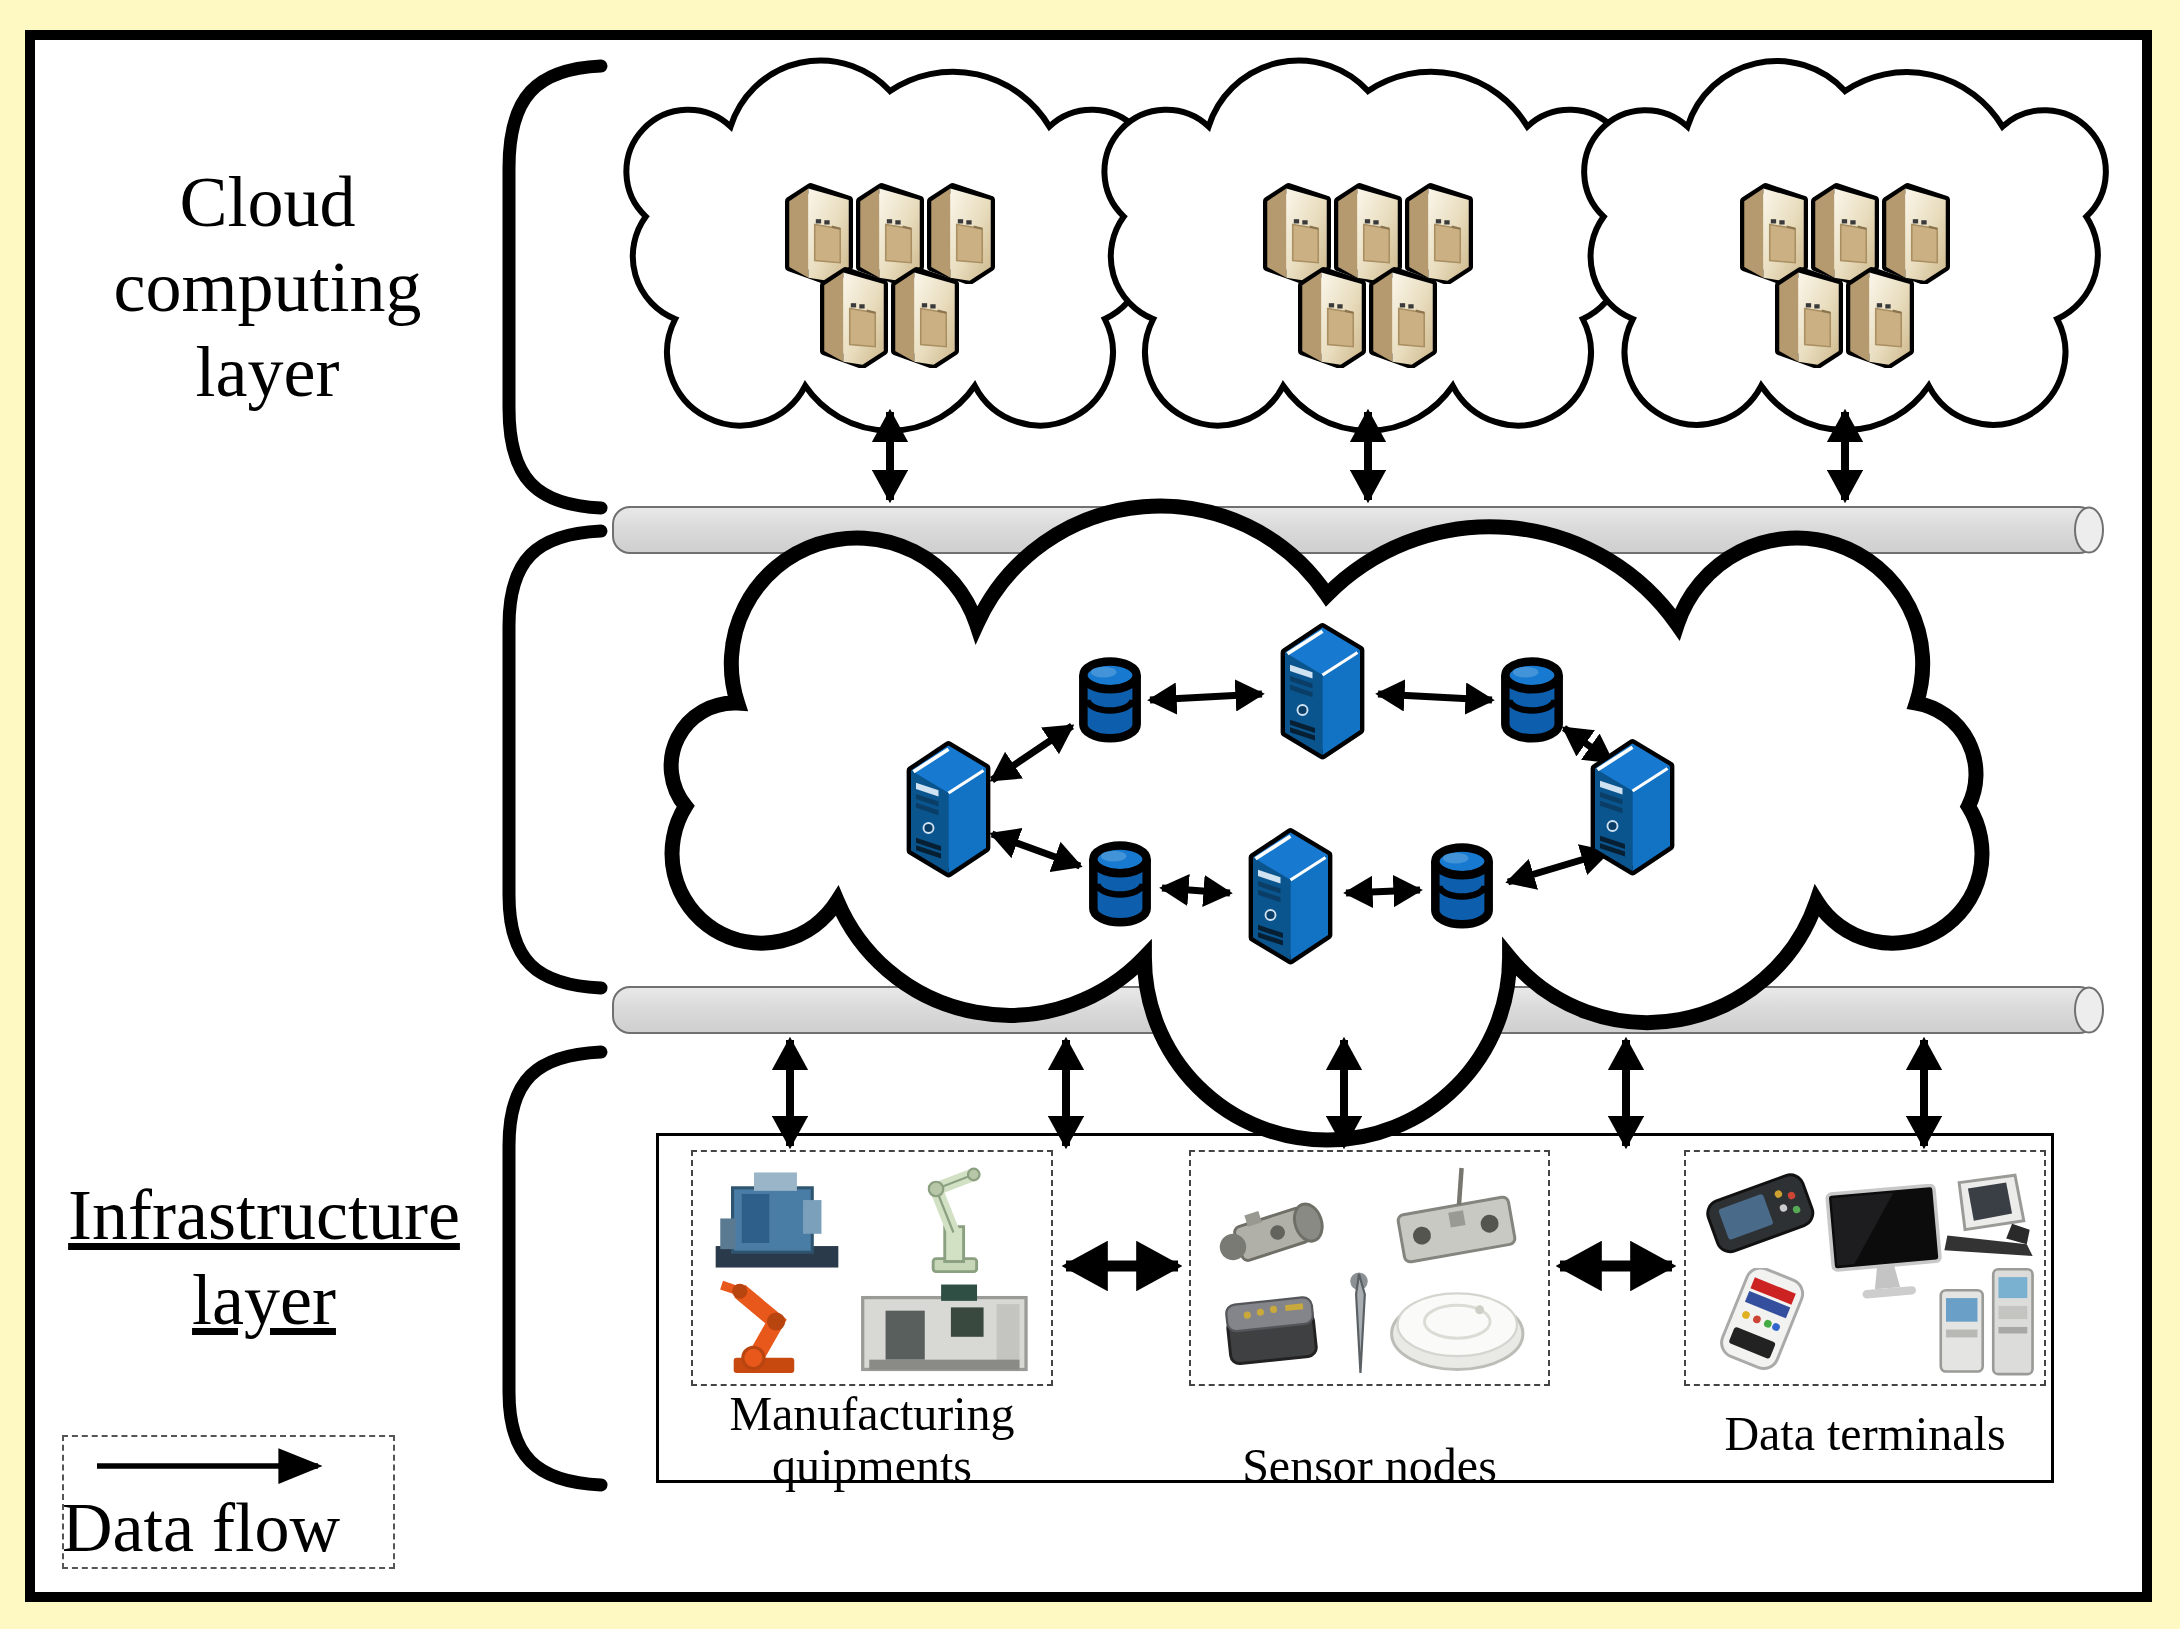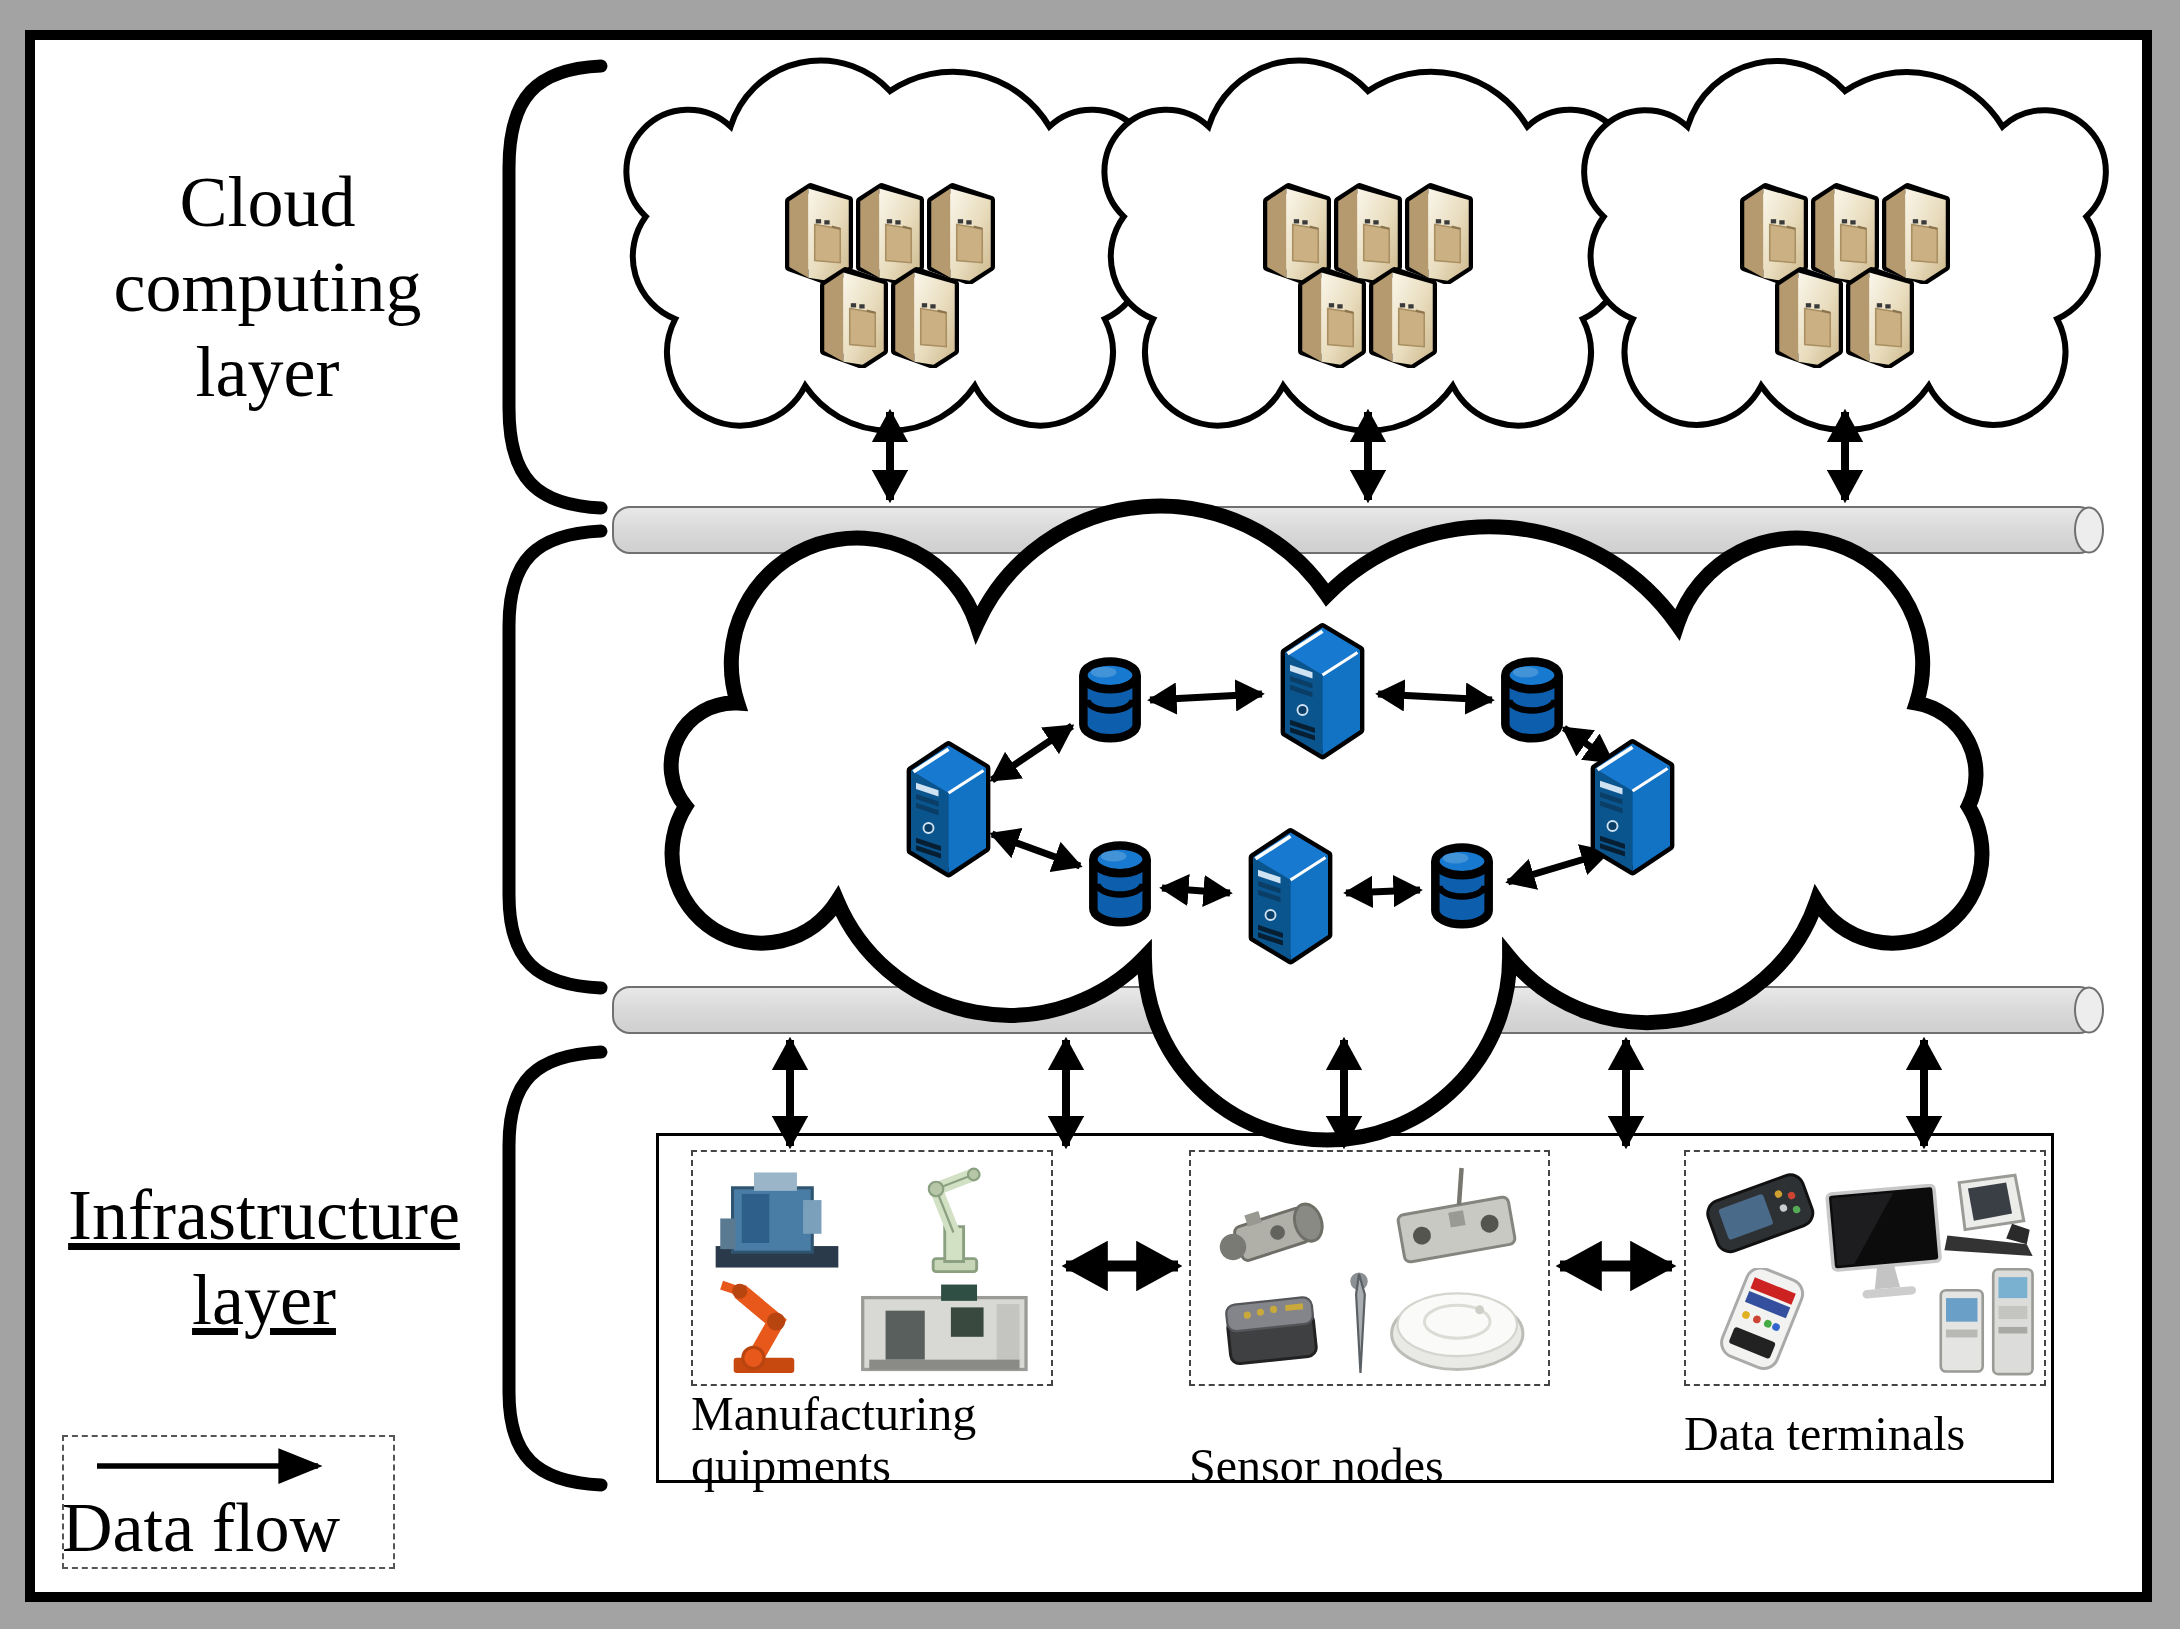--- a/index.html
+++ b/index.html
@@ -1,31 +1,31 @@
 <!DOCTYPE html>
 <html><head>
 <meta charset="utf-8">
 <style>
   html,body{margin:0;padding:0;background:#fff;}
-  .page{position:relative;width:2180px;height:1629px;background:#a3a3a3;overflow:hidden;
+  .page{position:relative;width:2180px;height:1629px;background:#fef9c3;overflow:hidden;
         font-family:"Liberation Serif", serif;color:#000;}
   .outer-border{position:absolute;left:25px;top:30px;width:2127px;height:1572px;
         border:10px solid #000;box-sizing:border-box;background:#fff;}
   .canvas{position:absolute;left:0;top:0;width:2180px;height:1629px;}
   .layer-label{position:absolute;text-align:center;font-size:72px;line-height:85px;}
   .lab-cloud{left:95px;top:160px;width:345px;}
   .lab-fog{left:95px;top:632px;width:345px;}
   .lab-infra{left:64px;top:1173px;width:400px;text-decoration:underline;}
   .infra-box{position:absolute;left:656px;top:1133px;width:1398px;height:350px;
         border:3px solid #000;box-sizing:border-box;background:#fff;}
   .dashed-box{position:absolute;border:2px dashed #444;box-sizing:border-box;background:#fff;}
   .box-manufacturing{left:691px;top:1150px;width:362px;height:236px;}
   .box-sensors{left:1189px;top:1150px;width:361px;height:236px;}
   .box-terminals{left:1684px;top:1150px;width:362px;height:236px;}
-  .group-label{position:absolute;font-size:48px;line-height:52px;}
+  .group-label{position:absolute;text-align:center;font-size:48px;line-height:52px;}
   .gl-1{left:691px;top:1388px;width:362px;}
   .gl-2{left:1189px;top:1408px;width:361px;margin-top:32px;}
   .gl-3{left:1684px;top:1408px;width:362px;}
   .legend-box{position:absolute;left:62px;top:1435px;width:333px;height:134px;
         border:2px dashed #555;box-sizing:border-box;}
   .legend-label{position:absolute;left:62px;top:1488px;width:333px;text-align:left;font-size:70px;}
   .photo{position:absolute;}
 </style>
 </head>
 <body>

